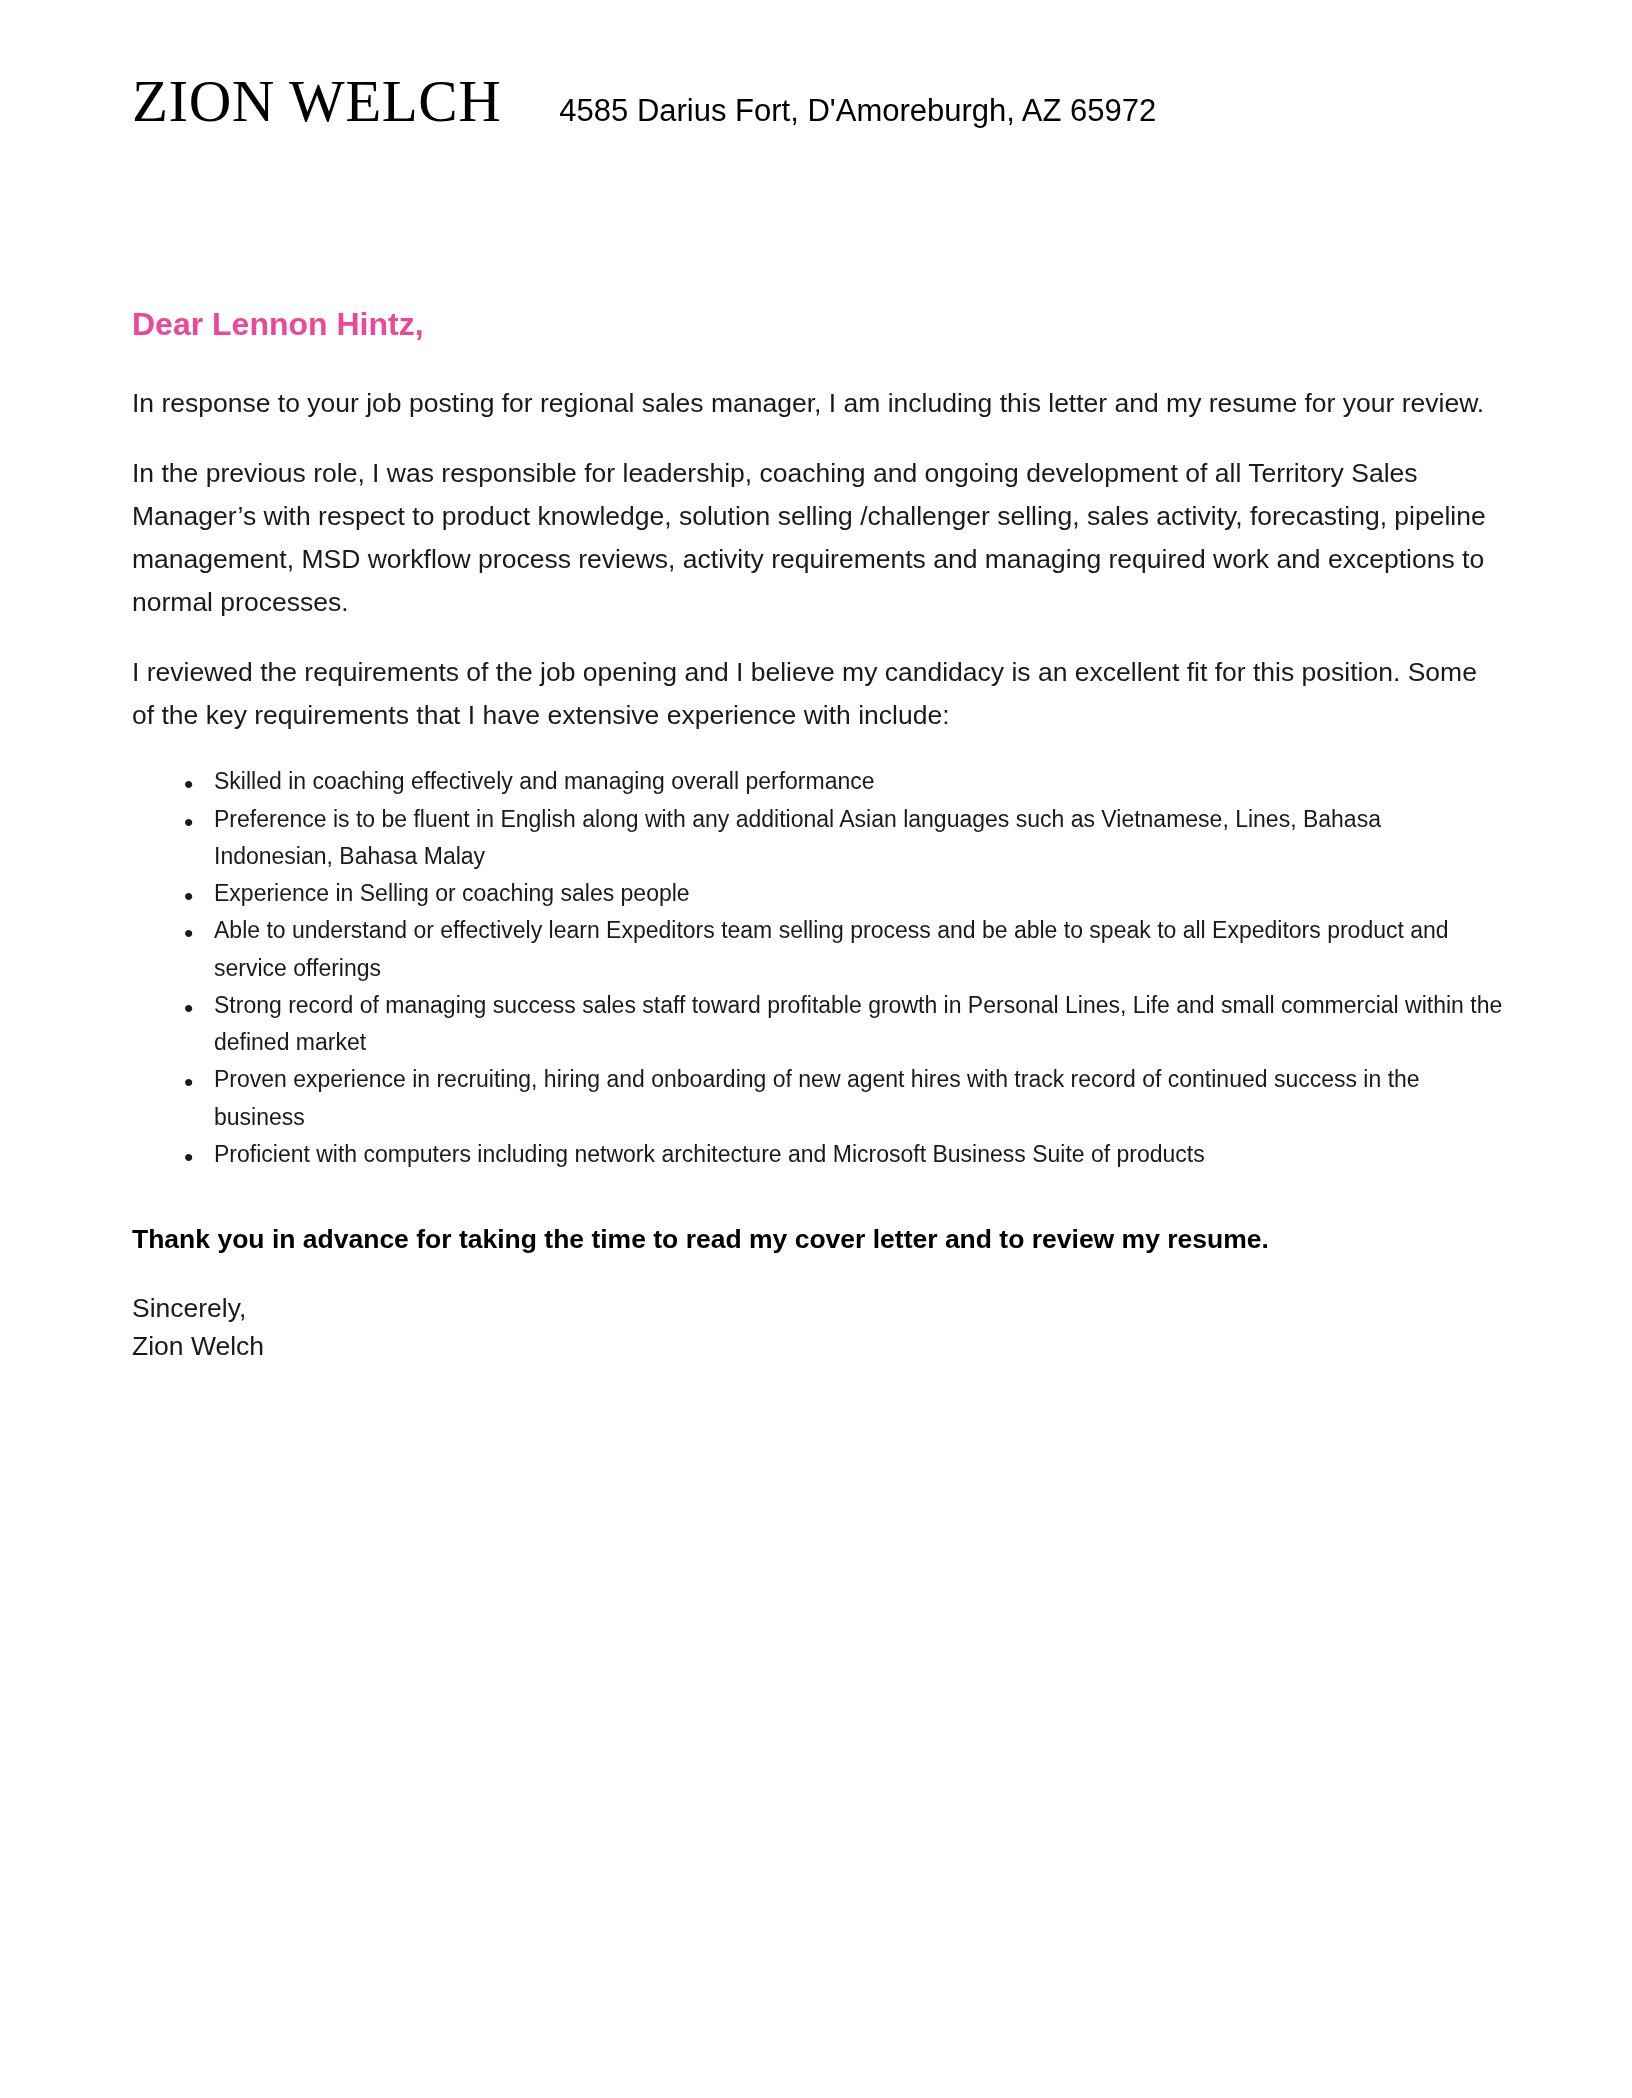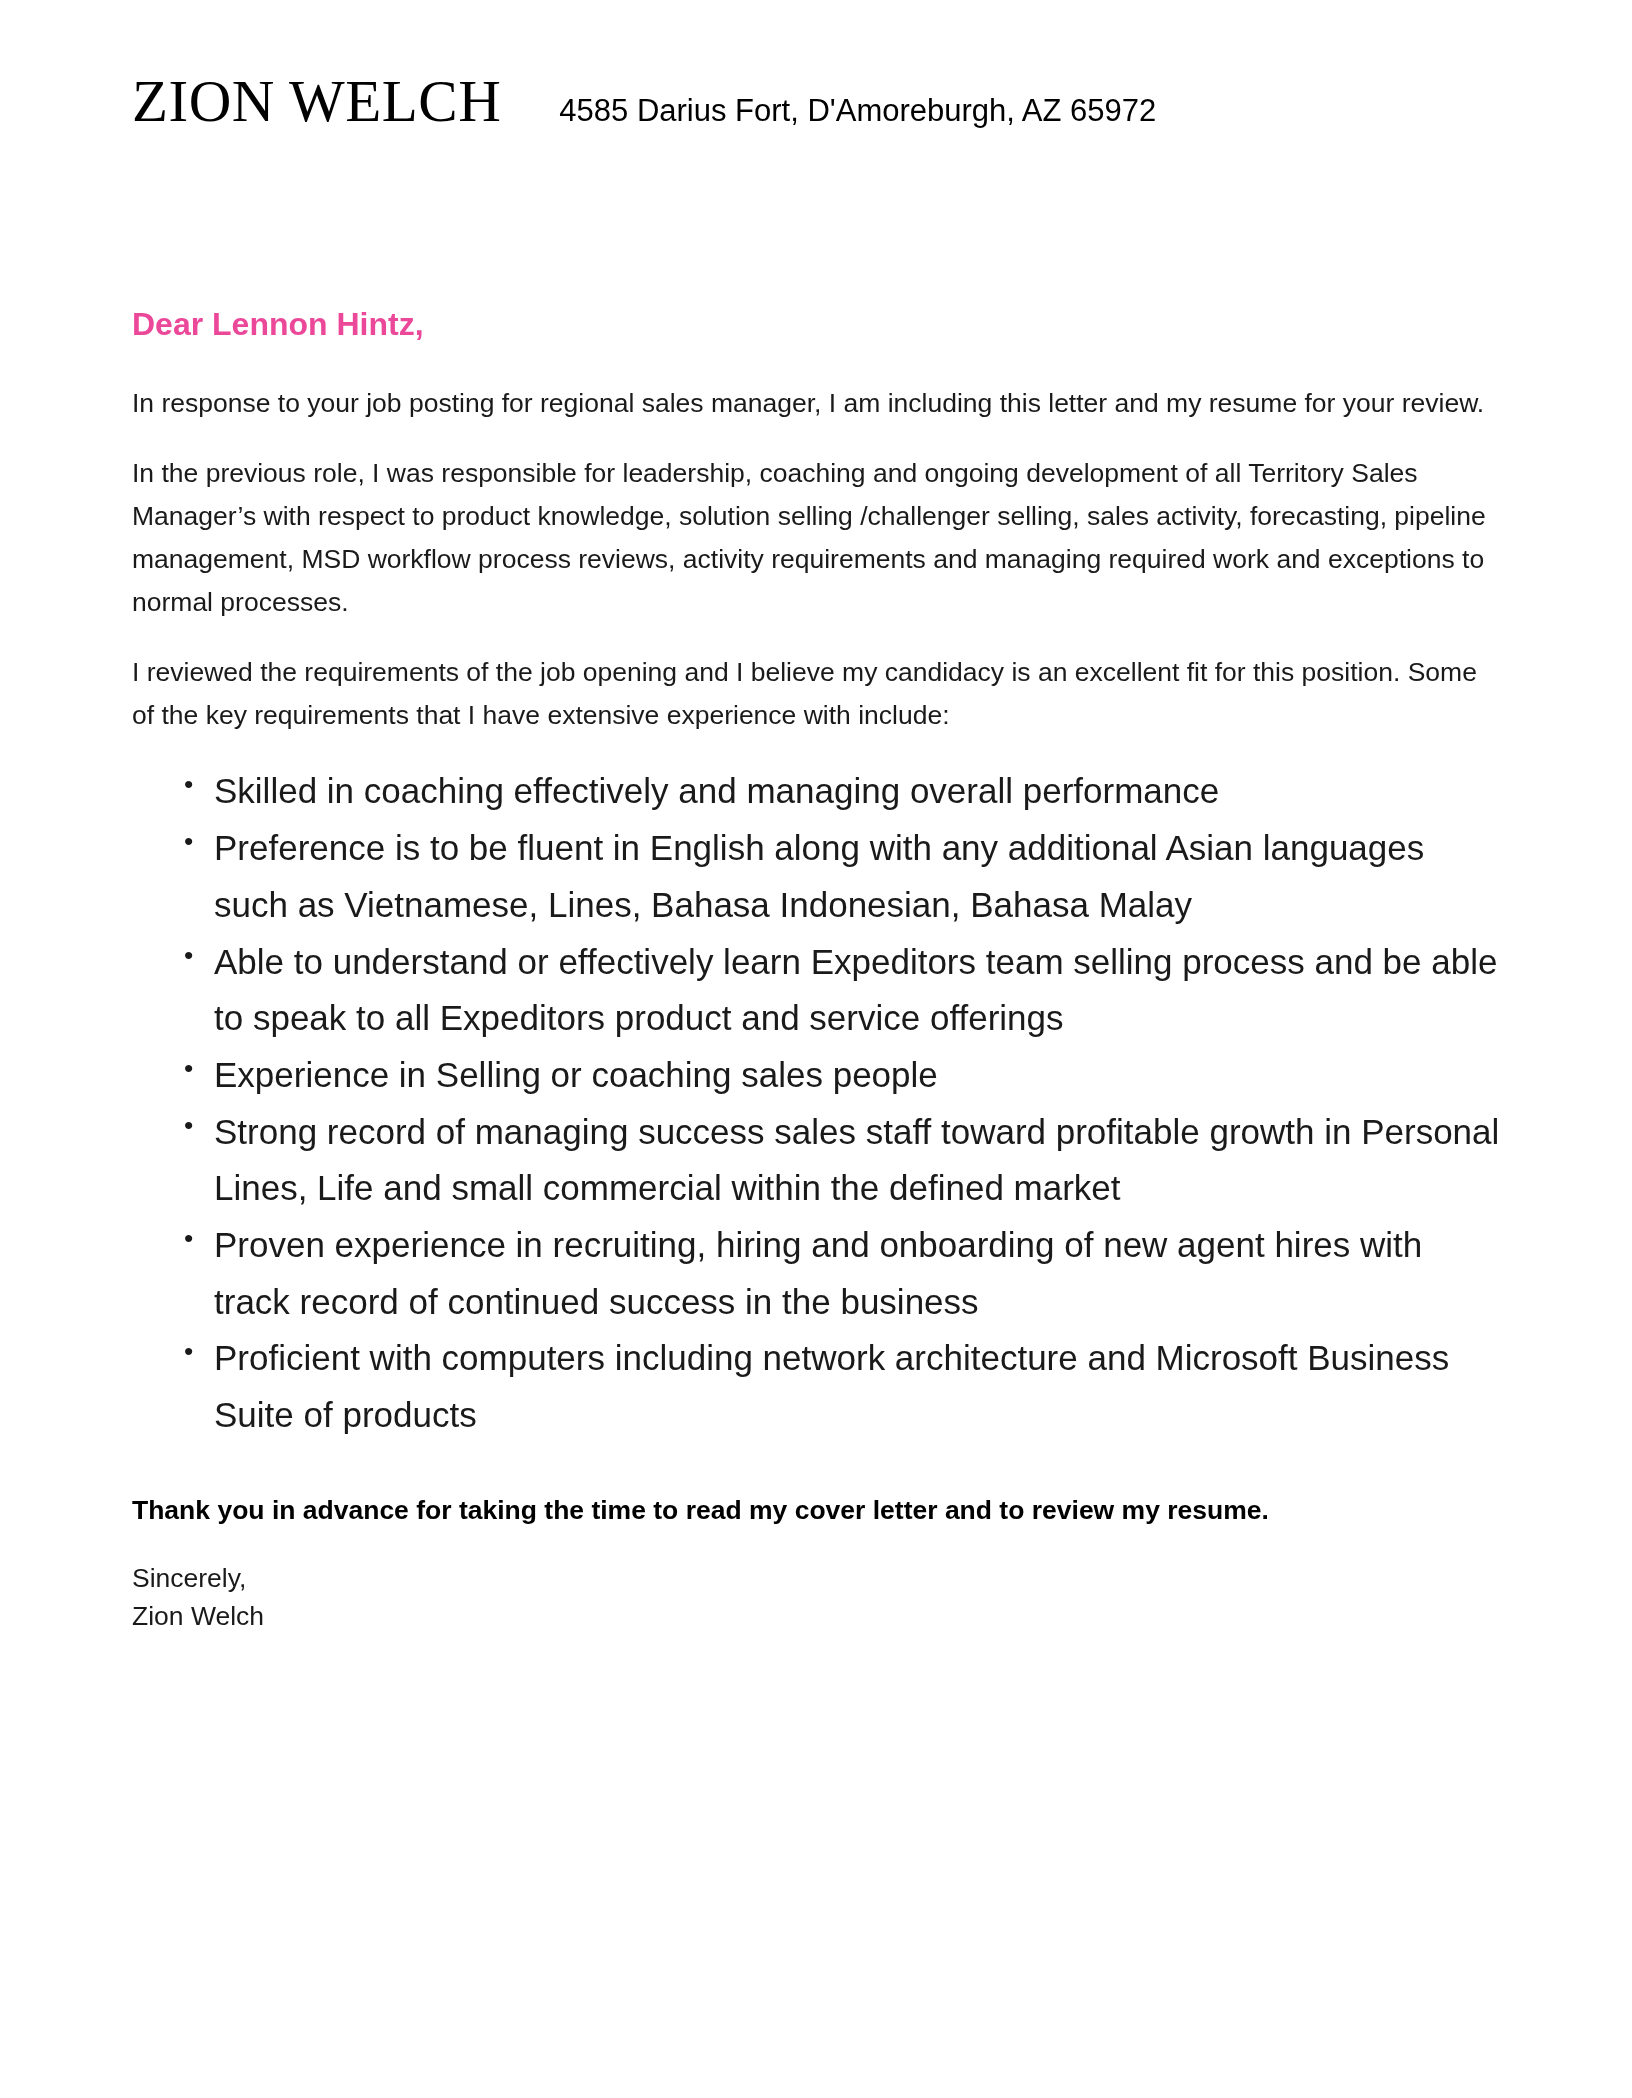--- a/index.html
+++ b/index.html
@@ -77,21 +77,21 @@
   }
 
   .requirements-list {
     margin: 0 0 27px 0;
     padding: 0 0 0 48px;
     list-style: none;
   }
 
   .requirements-list li {
     position: relative;
-    font-size: 35px;
+    font-size: 23px;
     font-weight: 400;
     line-height: 1.62;
     margin: 0;
     padding-left: 34px;
     color: #1a1a1a;
   }
 
   .requirements-list li::before {
     content: "\2022";
     position: absolute;
@@ -138,22 +138,22 @@
 
     <p class="letter-paragraph">In response to your job posting for regional sales manager, I am including this letter and my resume for your review.</p>
 
     <p class="letter-paragraph">In the previous role, I was responsible for leadership, coaching and ongoing development of all Territory Sales Manager’s with respect to product knowledge, solution selling /challenger selling, sales activity, forecasting, pipeline management, MSD workflow process reviews, activity requirements and managing required work and exceptions to normal processes.</p>
 
     <p class="letter-paragraph">I reviewed the requirements of the job opening and I believe my candidacy is an excellent fit for this position. Some of the key requirements that I have extensive experience with include:</p>
 
     <ul class="requirements-list">
       <li>Skilled in coaching effectively and managing overall performance</li>
       <li>Preference is to be fluent in English along with any additional Asian languages such as Vietnamese, Lines, Bahasa Indonesian, Bahasa Malay</li>
+      <li>Experience in Selling or coaching sales people</li>
       <li>Able to understand or effectively learn Expeditors team selling process and be able to speak to all Expeditors product and service offerings</li>
-      <li>Experience in Selling or coaching sales people</li>
       <li>Strong record of managing success sales staff toward profitable growth in Personal Lines, Life and small commercial within the defined market</li>
       <li>Proven experience in recruiting, hiring and onboarding of new agent hires with track record of continued success in the business</li>
       <li>Proficient with computers including network architecture and Microsoft Business Suite of products</li>
     </ul>
 
     <p class="closing-statement">Thank you in advance for taking the time to read my cover letter and to review my resume.</p>
 
     <div class="signoff">
       <span class="signoff-line">Sincerely,</span>
       <span class="signoff-line">Zion Welch</span>

